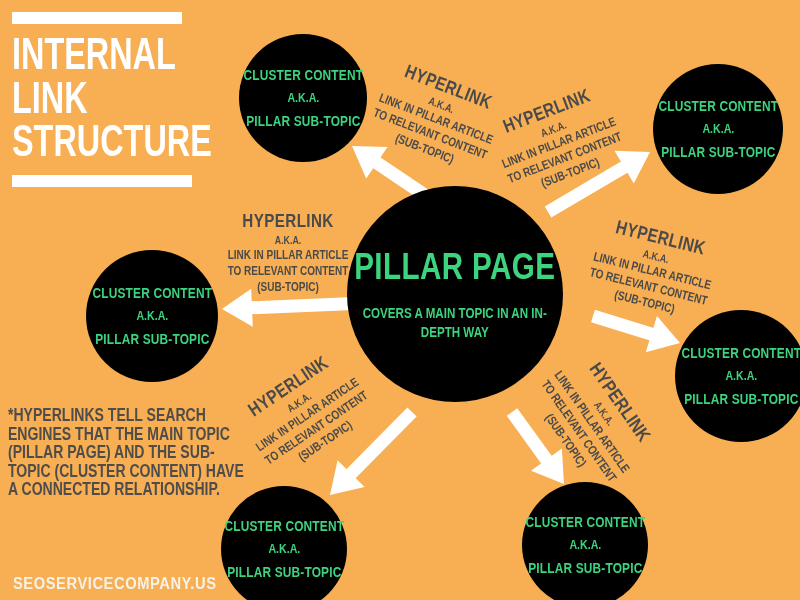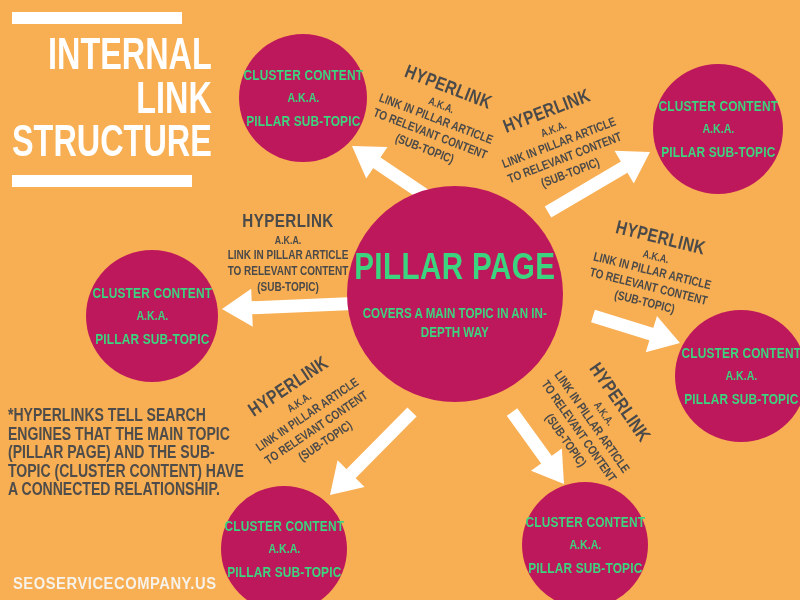--- a/index.html
+++ b/index.html
@@ -5,21 +5,21 @@
   html,body{margin:0;padding:0;}
   body{
     width:800px;height:600px;position:relative;overflow:hidden;
     background:#F8AE52;
     font-family:"Liberation Sans", sans-serif;
   }
   
   #arrows{position:absolute;left:0;top:0;z-index:1;}
   
   .circle{
-    position:absolute;z-index:2;background:#be185d;border-radius:50%;
+    position:absolute;z-index:2;background:#000000;border-radius:50%;
     display:flex;align-items:center;justify-content:center;text-align:center;
   }
   .cluster .inner{
     transform:scaleX(0.85);display:flex;flex-direction:column;gap:8px;
     align-items:center;width:210px;
   }
   .cl-main{color:#3CD47E;font-weight:bold;font-size:14px;letter-spacing:.2px;white-space:nowrap;}
   .cl-aka{color:#3CD47E;font-weight:bold;font-size:12.5px;}
   #c-tl{left:239px;top:34px;width:128px;height:128px;}
   #c-tr{left:653px;top:64px;width:130px;height:130px;}
@@ -43,21 +43,21 @@
   .h1{font-size:19px;letter-spacing:.5px;line-height:1.2;}
   .h2{font-size:11px;line-height:1.3;}
   .h3{font-size:12.5px;line-height:1.28;}
   #hl-1{left:327px;top:74px;transform:rotate(21deg);}
   #hl-2{left:448px;top:98px;transform:rotate(-21deg);}
   #hl-3{left:178px;top:210px;}
   #hl-4{left:543px;top:226px;transform:rotate(14deg);}
   #hl-5{left:196px;top:370px;transform:rotate(-34deg);}
   #hl-6{left:484px;top:378px;transform:rotate(55deg);}
   
-  #title-block{position:absolute;left:12px;top:12px;z-index:4;text-align:right;}
+  #title-block{position:absolute;left:12px;top:12px;z-index:4;}
   .title-bar{height:12px;background:#FFFFFF;}
   #bar-top{width:170px;margin-bottom:8px;}
   #bar-bottom{width:180px;margin-top:12px;}
   .title-line{
     font-size:45px;font-weight:bold;color:#FFFFFF;line-height:0.97;
     transform:scaleX(0.72);transform-origin:left center;white-space:nowrap;
   }
   
   #note{
     position:absolute;left:8px;top:406px;z-index:4;

